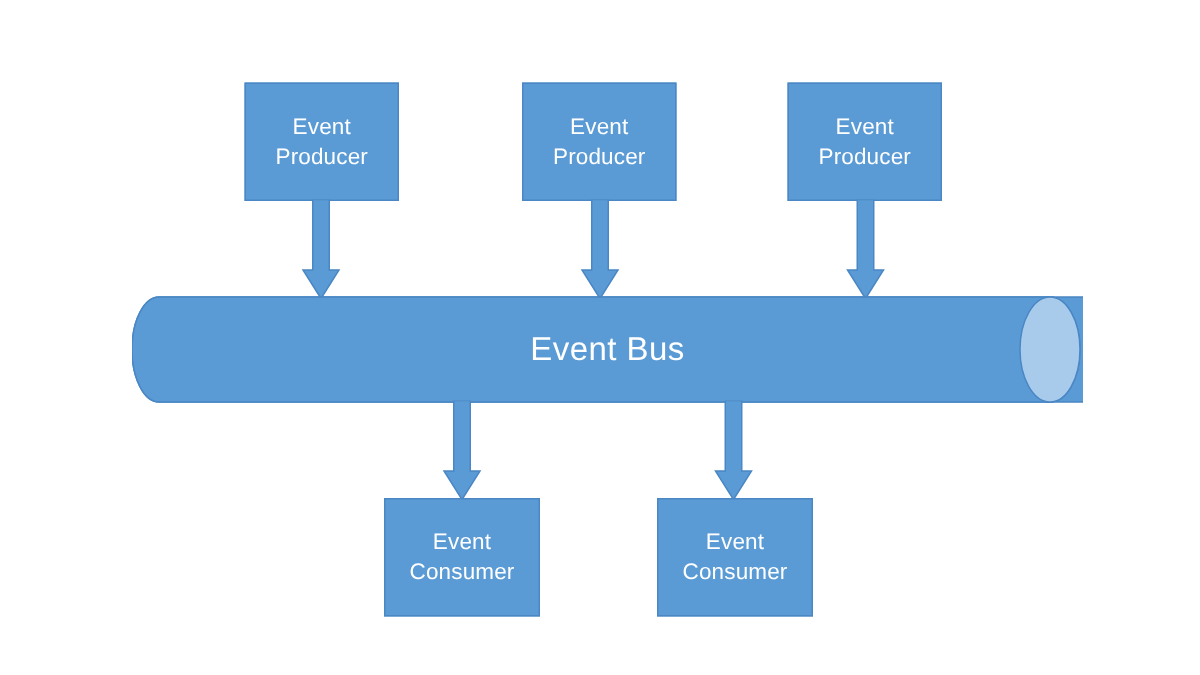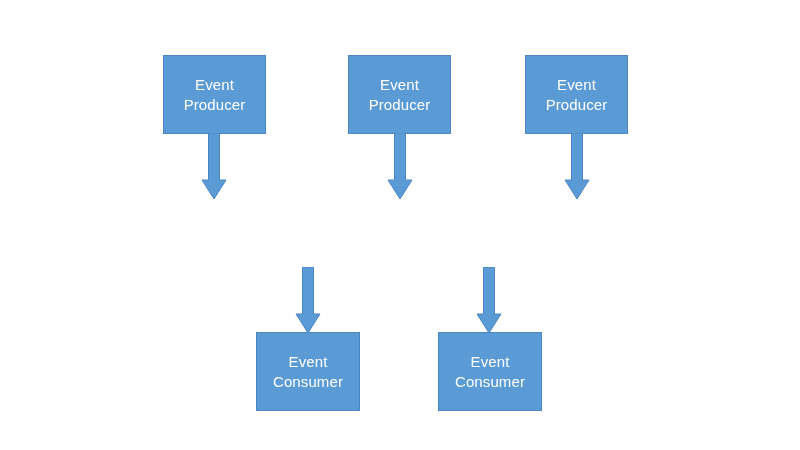--- a/index.html
+++ b/index.html
@@ -100,20 +100,39 @@
       <path d="M7.5,0 L18.5,0 L18.5,47 L25,47 L13,66 L1,47 L7.5,47 Z" fill="#5B9BD5" stroke="#4A87C4" stroke-width="1" stroke-linejoin="miter"></path>
     </svg>
   </div>
 
   <div class="arrow" style="left:564px; top:133px;">
     <svg width="26" height="67" viewBox="0 0 26 67">
       <path d="M7.5,0 L18.5,0 L18.5,47 L25,47 L13,66 L1,47 L7.5,47 Z" fill="#5B9BD5" stroke="#4A87C4" stroke-width="1" stroke-linejoin="miter"></path>
     </svg>
   </div>
 
+  <div class="cylinder" style="left:88px; top:197px; width:634px; height:72px;">
+    <svg width="634" height="72" viewBox="0 0 634 72">
+
+      <path d="M18,1
+               L700,1
+               L700,71
+               L18,71
+               A18,35 0 0 1 18,1 Z" fill="#5B9BD5" stroke="#4A87C4" stroke-width="1"></path>
+
+      <ellipse cx="612" cy="36" rx="20" ry="35" fill="#A8CBEC" stroke="#4A87C4" stroke-width="1"></ellipse>
+
+      <path d="M18,1 L612,1 L612,71 L18,71 A18,35 0 0 1 18,1 Z" fill="#5B9BD5" stroke="none"></path>
+      <path d="M18,1 L612,1 M18,71 L612,71 M18,1 A18,35 0 0 0 18,71" fill="none" stroke="#4A87C4" stroke-width="1"></path>
+      <ellipse cx="612" cy="36" rx="20" ry="35" fill="#A8CBEC" stroke="#4A87C4" stroke-width="1"></ellipse>
+    </svg>
+    <div class="bus-label" style="padding-right:22px;">
+      <span>Event Bus</span>
+    </div>
+  </div>
 
   <div class="arrow" style="left:295px; top:267px;">
     <svg width="26" height="67" viewBox="0 0 26 67">
       <path d="M7.5,0 L18.5,0 L18.5,47 L25,47 L13,66 L1,47 L7.5,47 Z" fill="#5B9BD5" stroke="#4A87C4" stroke-width="1" stroke-linejoin="miter"></path>
     </svg>
   </div>
 
   <div class="arrow" style="left:476px; top:267px;">
     <svg width="26" height="67" viewBox="0 0 26 67">
       <path d="M7.5,0 L18.5,0 L18.5,47 L25,47 L13,66 L1,47 L7.5,47 Z" fill="#5B9BD5" stroke="#4A87C4" stroke-width="1" stroke-linejoin="miter"></path>

